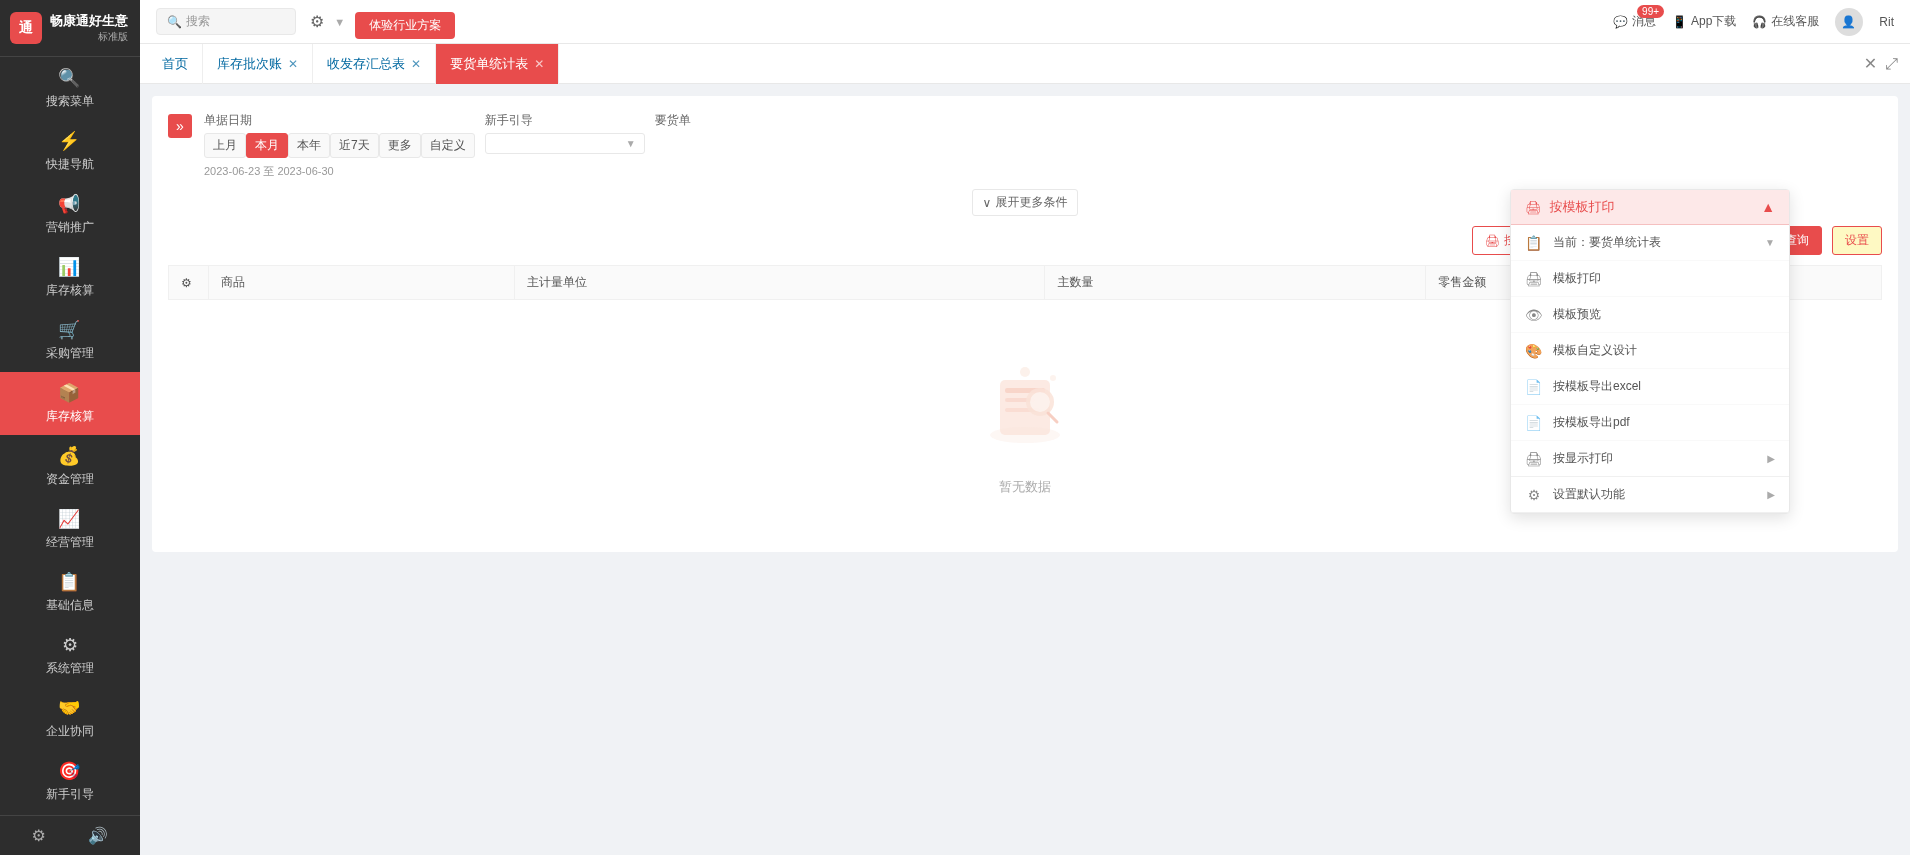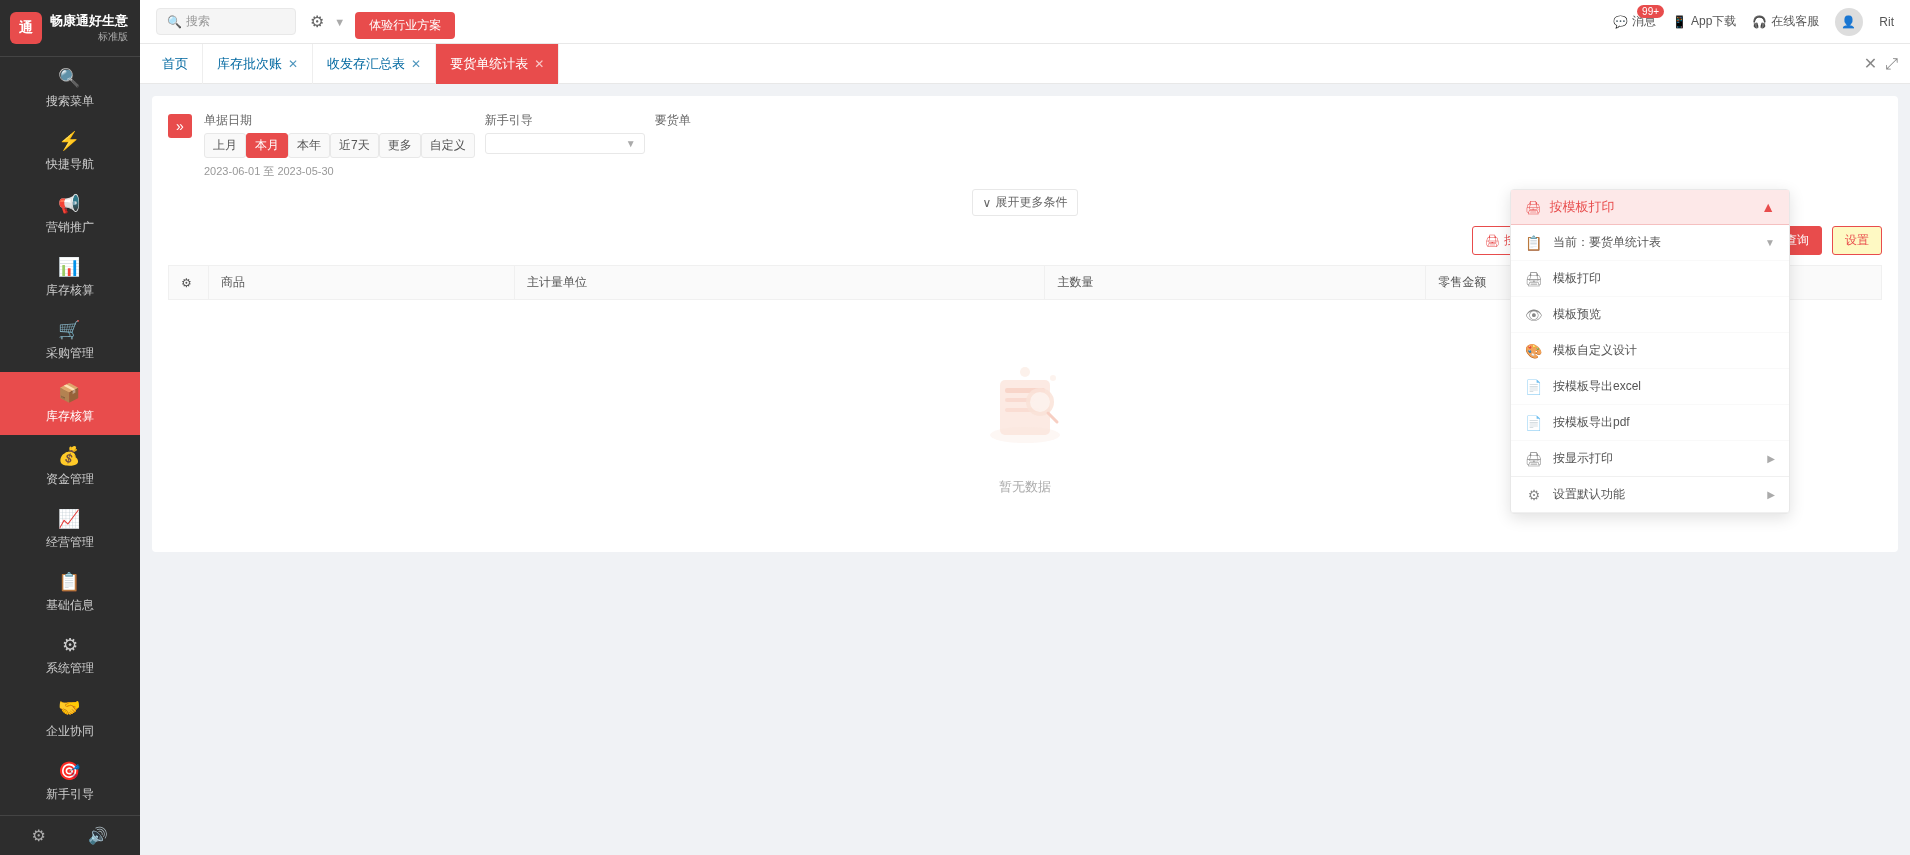--- a/index.html
+++ b/index.html
@@ -516,21 +516,21 @@
           <div class="filter-field-group">
             <span class="filter-label">单据日期</span>
             <div class="date-selector">
               <button class="date-btn">上月</button>
               <button class="date-btn active">本月</button>
               <button class="date-btn">本年</button>
               <button class="date-btn">近7天</button>
               <button class="date-btn">更多</button>
               <button class="date-btn">自定义</button>
             </div>
-            <div class="date-range-text">2023-06-01 至 2023-05-30</div>
+            <div class="date-range-text">2023-06-23 至 2023-06-30</div>
           </div>
 
           <div class="filter-field-group">
             <span class="filter-label">新手引导</span>
             <div class="select-field">
               <span></span>
               <span style="flex:1"></span>
               <span class="arrow">▼</span>
             </div>
           </div>

